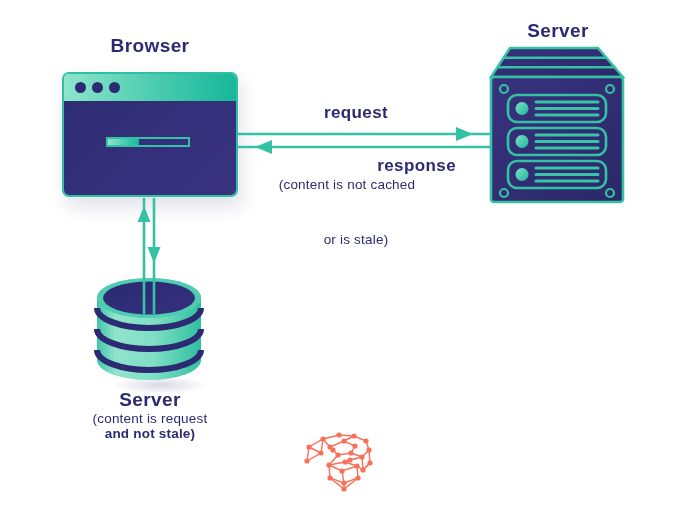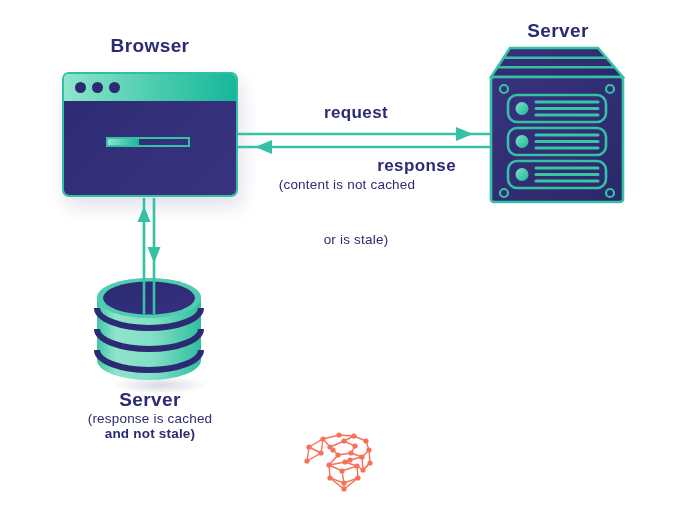--- a/index.html
+++ b/index.html
@@ -165,21 +165,21 @@
 
     <path d="M 5 36 A 52 20 0 0 0 109 36" fill="none" stroke="#2b2a72" stroke-width="6"></path>
     <path d="M 5 57 A 52 20 0 0 0 109 57" fill="none" stroke="#2b2a72" stroke-width="6"></path>
     <path d="M 5 78 A 52 20 0 0 0 109 78" fill="none" stroke="#2b2a72" stroke-width="6"></path>
 
     <ellipse cx="57" cy="26" rx="52" ry="20" fill="#4ecdb0"></ellipse>
     <ellipse cx="57" cy="26" rx="46" ry="16.5" fill="url(#cylTop)"></ellipse>
   </svg>
 
   <div class="label big" style="left:60px; top:389px; width:180px;">Server</div>
-  <div class="note" style="left:55px; top:411px; width:190px;">(response is cached</div>
+  <div class="note" style="left:55px; top:411px; width:190px;">(content is request</div>
   <div class="note" style="left:55px; top:426px; width:190px;font-weight:bold;">and not stale)</div>
 
   <svg class="abs" style="left:0; top:0;" width="681" height="510" viewBox="0 0 681 510">
 
     <g>
       <line x1="238" y1="134" x2="490" y2="134" stroke="#35c2a4" stroke-width="2.6"></line>
       <polygon points="473,134 456,127 456,141" fill="#35c2a4"></polygon>
     </g>
 
     <g>

